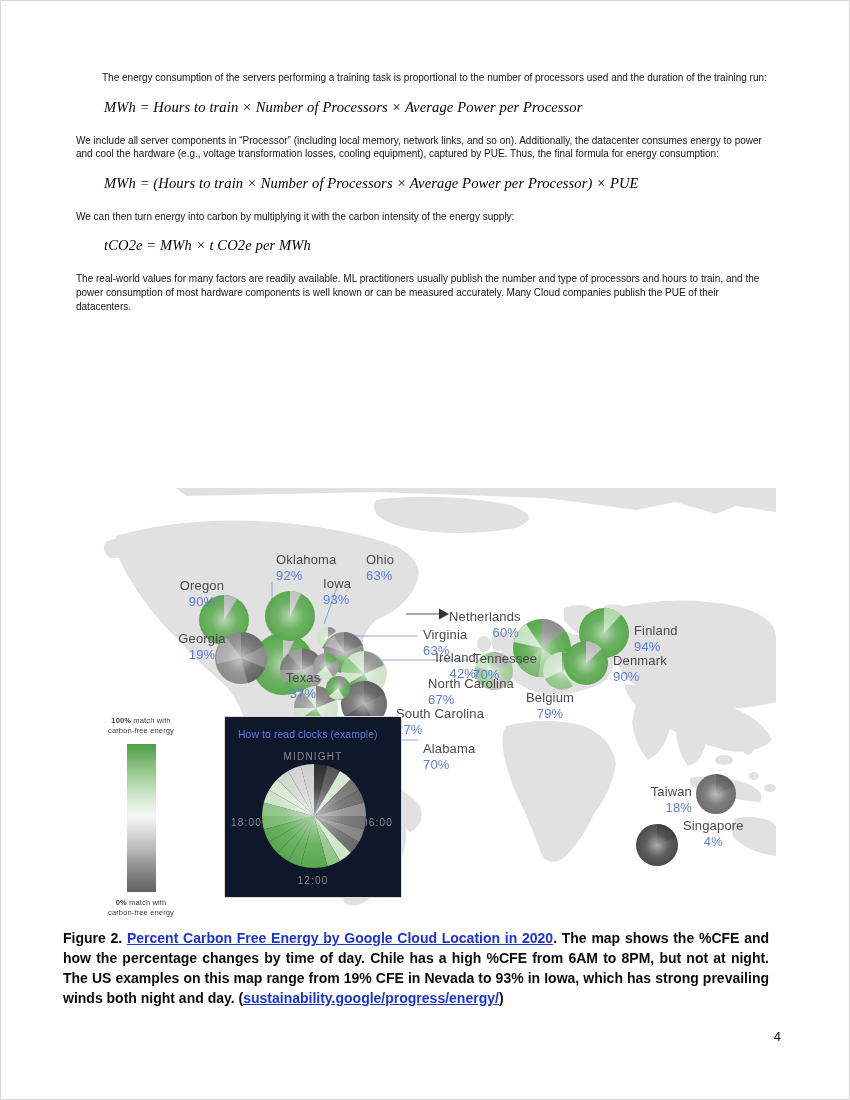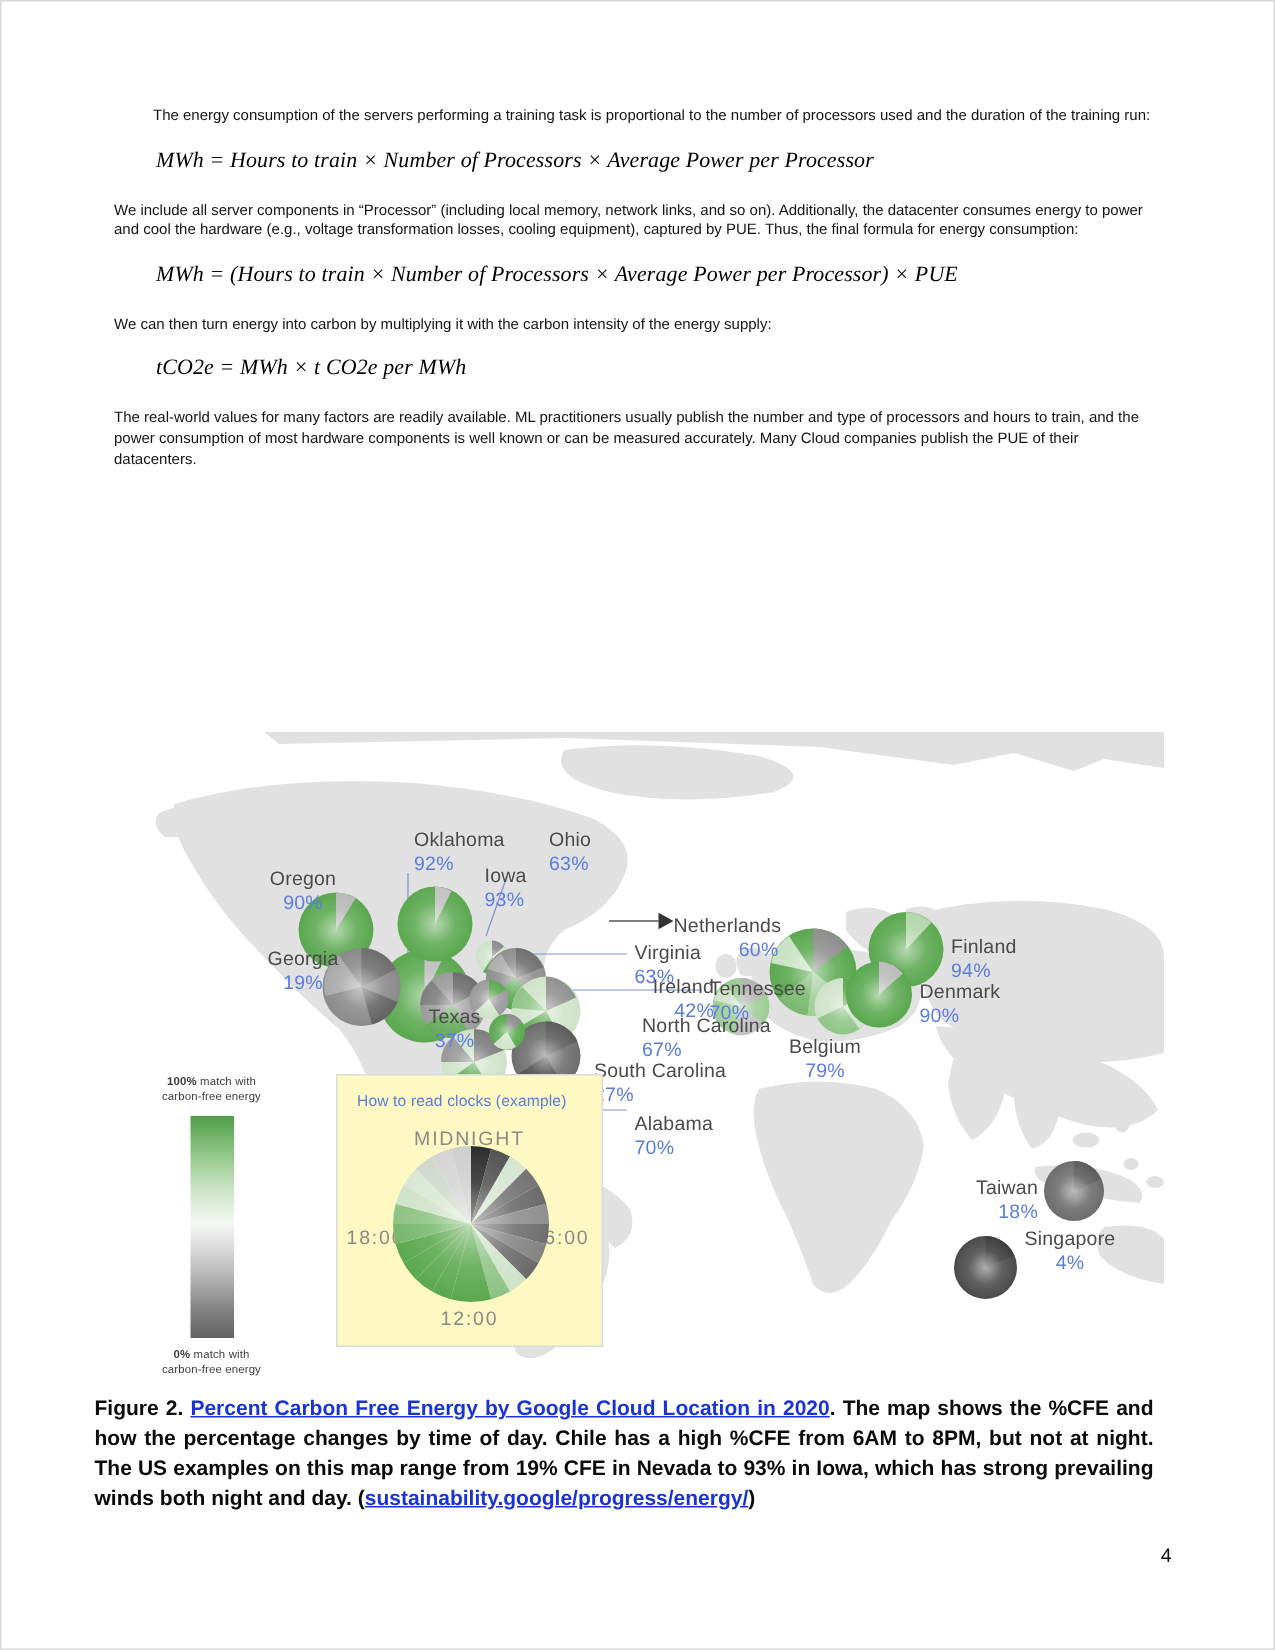--- a/index.html
+++ b/index.html
@@ -60,29 +60,29 @@
   }
   .legend .cap b{font-weight:bold;}
   .legend .bar{
     width:29px;height:148px;margin:7px auto 6px auto;
     background:linear-gradient(to bottom,#4f9d46 0%,#8cc483 16%,#cbe4c5 33%,#f4f8f3 48%,#e7e7e7 55%,#bdbdbd 70%,#8d8d8d 84%,#616161 100%);
   }
 
   
   .inset{
     position:absolute;left:148px;top:228px;width:178px;height:182px;
-    border:1px solid #dadada;background:#fef9c3;box-sizing:border-box;
+    border:1px solid #dadada;background:#0f172a;box-sizing:border-box;
   }
   .inset .title{
     position:absolute;left:13px;top:12px;
     font-size:10.4px;color:#5b7ce0;letter-spacing:.1px;
   }
   .inset .ring{position:absolute;left:24px;top:40px;}
   .inset .tm{
-    position:absolute;font-size:13px;color:#8a8a8a;letter-spacing:1.2px;
+    position:absolute;font-size:10px;color:#8a8a8a;letter-spacing:1.2px;
   }
   .tm-mid{left:50%;top:34px;transform:translateX(-50%);}
   .tm-06{right:8px;top:100px;}
   .tm-12{left:50%;bottom:11px;transform:translateX(-50%);}
   .tm-18{left:6px;top:100px;}
 
   .arrow{position:absolute;left:330px;top:118px;}
 
   
   .caption{

